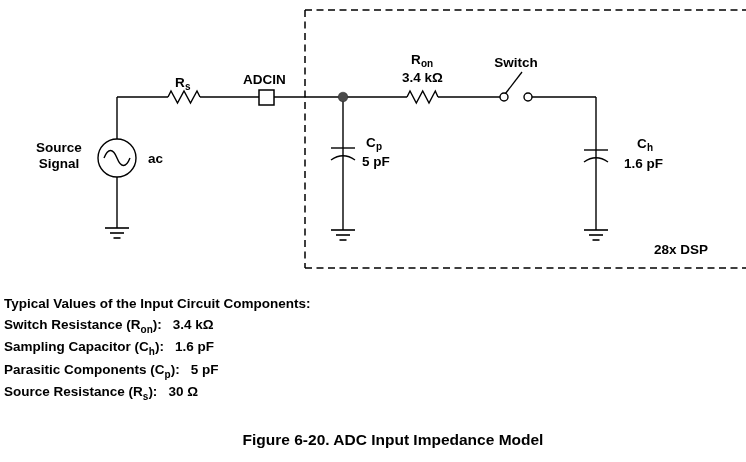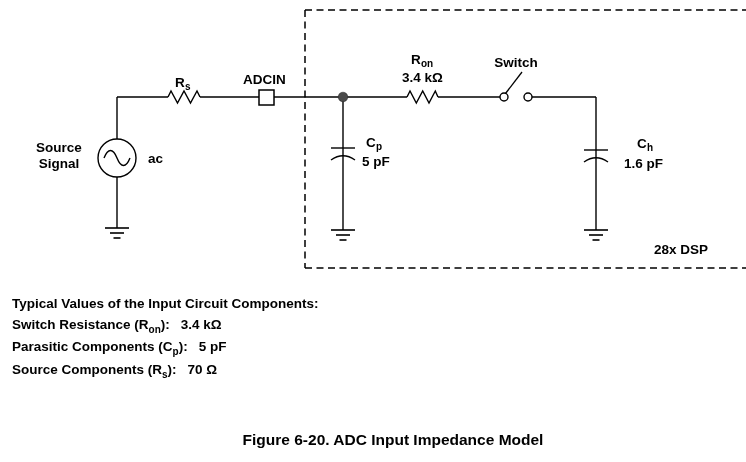--- a/index.html
+++ b/index.html
@@ -7,21 +7,21 @@
     position:relative; width:746px; height:462px; background:#ffffff;
     font-family:"Liberation Sans", sans-serif; color:#000; overflow:hidden;
   }
   svg.circuit { position:absolute; left:0; top:0; }
   svg.circuit text {
     font-family:"Liberation Sans", sans-serif;
     font-weight:700; fill:#000;
   }
   svg.circuit text.t13 { font-size:13.5px; }
   svg.circuit text.t10 { font-size:10px; }
-  .notes { position:absolute; left:12px; top:296px; }
+  .notes { position:absolute; left:4px; top:296px; }
   .notes-title { font-size:13.5px; font-weight:700; }
   .notes-list { margin-top:3px; }
   .note-line { font-size:13.5px; font-weight:700; line-height:22.3px; white-space:nowrap; }
   .note-line sub { font-size:10px; line-height:0; }
   .note-value { margin-left:11px; }
   .caption {
     position:absolute; left:0; top:431px; width:730px; text-align:center;
     font-size:15.5px; font-weight:700;padding-left:28px;
   }
 </style>
@@ -118,20 +118,21 @@
     <text class="t10" x="647" y="151">h</text>
     <text class="t13" x="624" y="168">1.6 pF</text>
 
     <text class="t13" x="654" y="254">28x DSP</text>
   </svg>
 
   <div class="notes">
     <div class="notes-title">Typical Values of the Input Circuit Components:</div>
     <div class="notes-list">
       <div class="note-line"><span>Switch Resistance (R</span><sub>on</sub><span>):</span><span class="note-value">3.4 kΩ</span></div>
+      <div class="note-line"><span>Sampling Capacitor (C</span><sub>h</sub><span>):</span><span class="note-value">1.6 pF</span></div>
       <div class="note-line"><span>Parasitic Components (C</span><sub>p</sub><span>):</span><span class="note-value">5 pF</span></div>
-      <div class="note-line"><span>Source Components (R</span><sub>s</sub><span>):</span><span class="note-value">70 Ω</span></div>
+      <div class="note-line"><span>Source Resistance (R</span><sub>s</sub><span>):</span><span class="note-value">30 Ω</span></div>
     </div>
   </div>
 
   <div class="caption">Figure 6-20. ADC Input Impedance Model</div>
 
 </div>
 
 </body></html>

